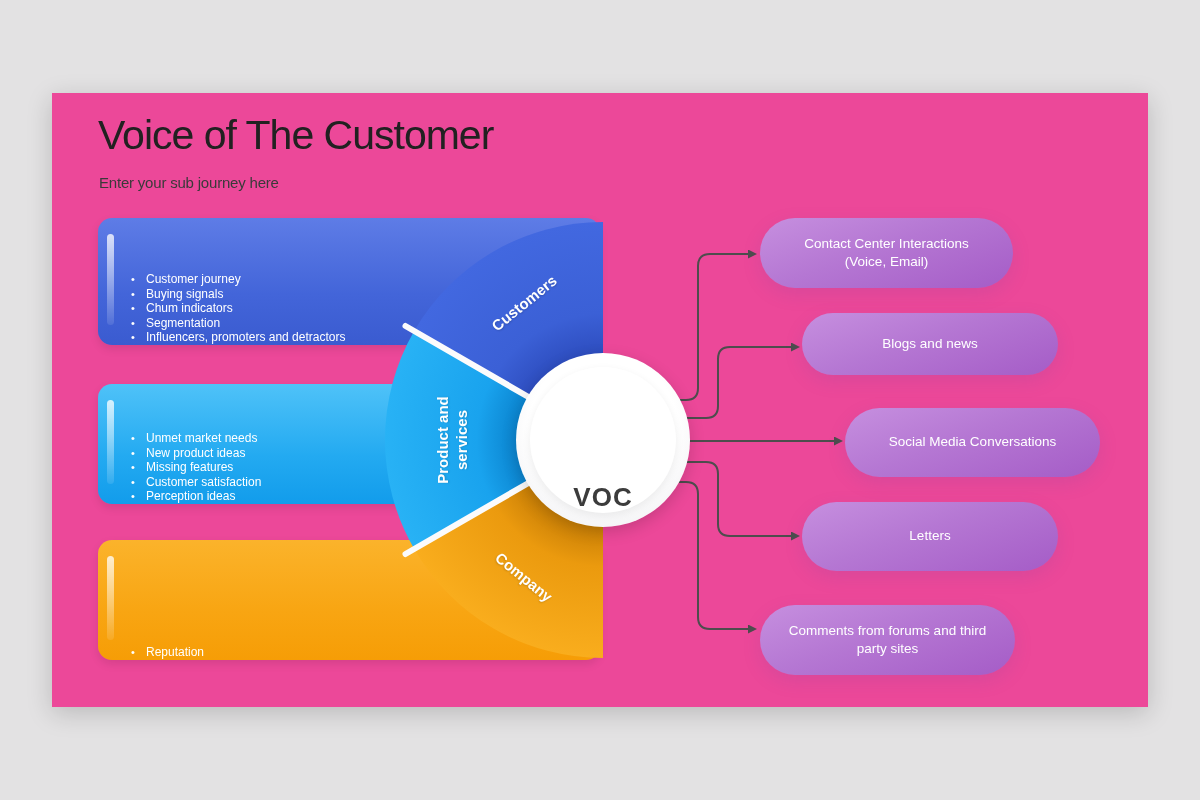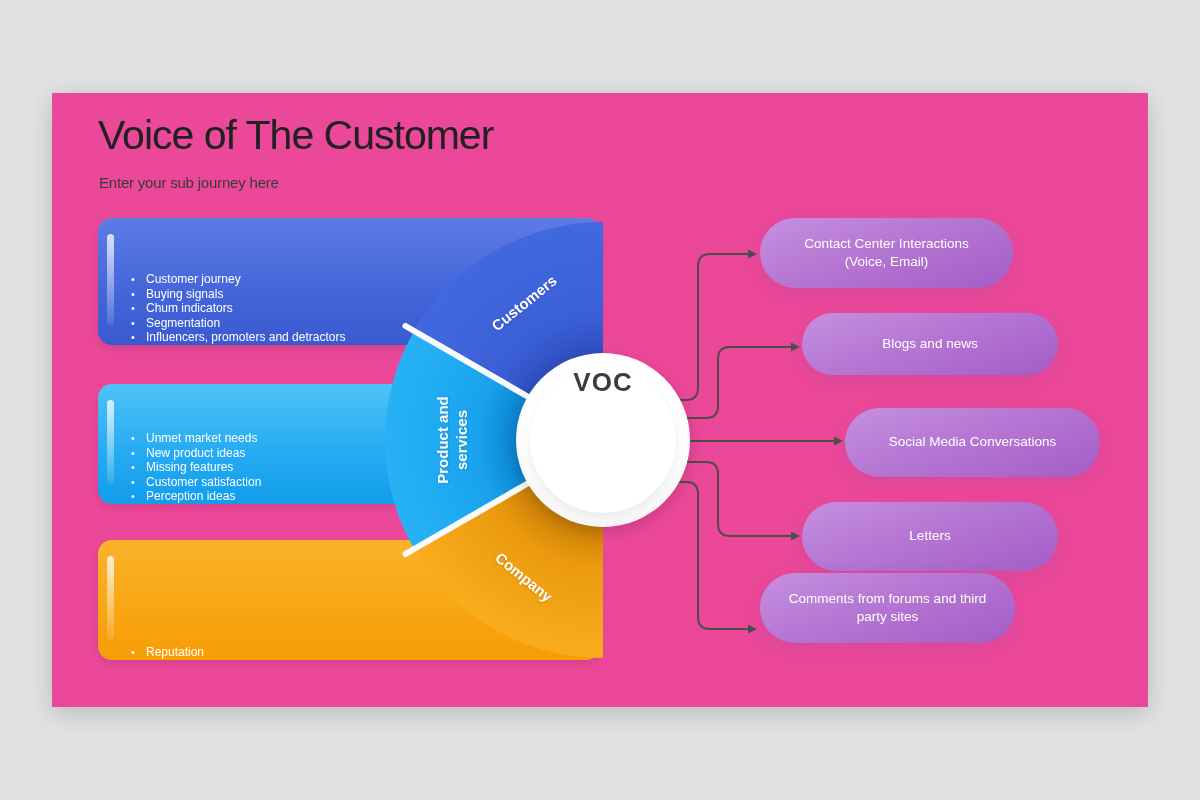--- a/index.html
+++ b/index.html
@@ -53,21 +53,21 @@
   
   .voc-ring{
     position:absolute;left:464px;top:260px;width:174px;height:174px;border-radius:50%;
     background:radial-gradient(circle at 50% 42%, #ffffff 55%, #f3f3f5 80%, #e9e9ec 100%);
     box-shadow:0 5px 16px rgba(0,0,0,0.16);
   }
   .voc-circle{
     position:absolute;left:478px;top:274px;width:146px;height:146px;border-radius:50%;
     background:#ffffff;
     box-shadow:0 3px 8px rgba(0,0,0,0.07);
-    display:flex;align-items:flex-start;justify-content:center;
+    display:flex;align-items:flex-end;justify-content:center;
   }
   .voc-circle span{font-size:26px;font-weight:700;letter-spacing:1px;color:#3c3c3c;}
   
   .arc-label{
     position:absolute;color:#ffffff;font-weight:700;font-size:15px;
     white-space:nowrap;text-shadow:0 1px 2px rgba(0,0,0,0.18);
   }
   .arc-label-customers{left:472px;top:210px;transform:translate(-50%,-50%) rotate(-39deg);}
   .arc-label-product{left:401px;top:347px;transform:translate(-50%,-50%) rotate(-90deg);
     text-align:center;line-height:1.25;white-space:normal;width:120px;}
@@ -77,21 +77,21 @@
     position:absolute;border-radius:36px;color:#ffffff;
     background:linear-gradient(160deg,#c68fdf 0%,#b577d3 45%,#a55cc7 100%);
     display:flex;flex-direction:column;align-items:center;justify-content:center;
     text-align:center;font-size:13.5px;line-height:1.35;
     box-shadow:0 6px 18px rgba(130,70,160,0.18);
   }
   .pill-1{left:708px;top:125px;width:253px;height:70px;}
   .pill-2{left:750px;top:220px;width:256px;height:62px;}
   .pill-3{left:793px;top:315px;width:255px;height:69px;}
   .pill-4{left:750px;top:409px;width:256px;height:69px;}
-  .pill-5{left:708px;top:480px;width:255px;height:70px;}
+  .pill-5{left:708px;top:512px;width:255px;height:70px;}
   .pill-5 span{max-width:215px;display:inline-block;}
 </style>
 </head>
 <body>
 
 <div class="slide">
 
   <h1 class="slide-title">Voice of The Customer</h1>
   <p class="slide-subtitle">Enter your sub journey here</p>
 

